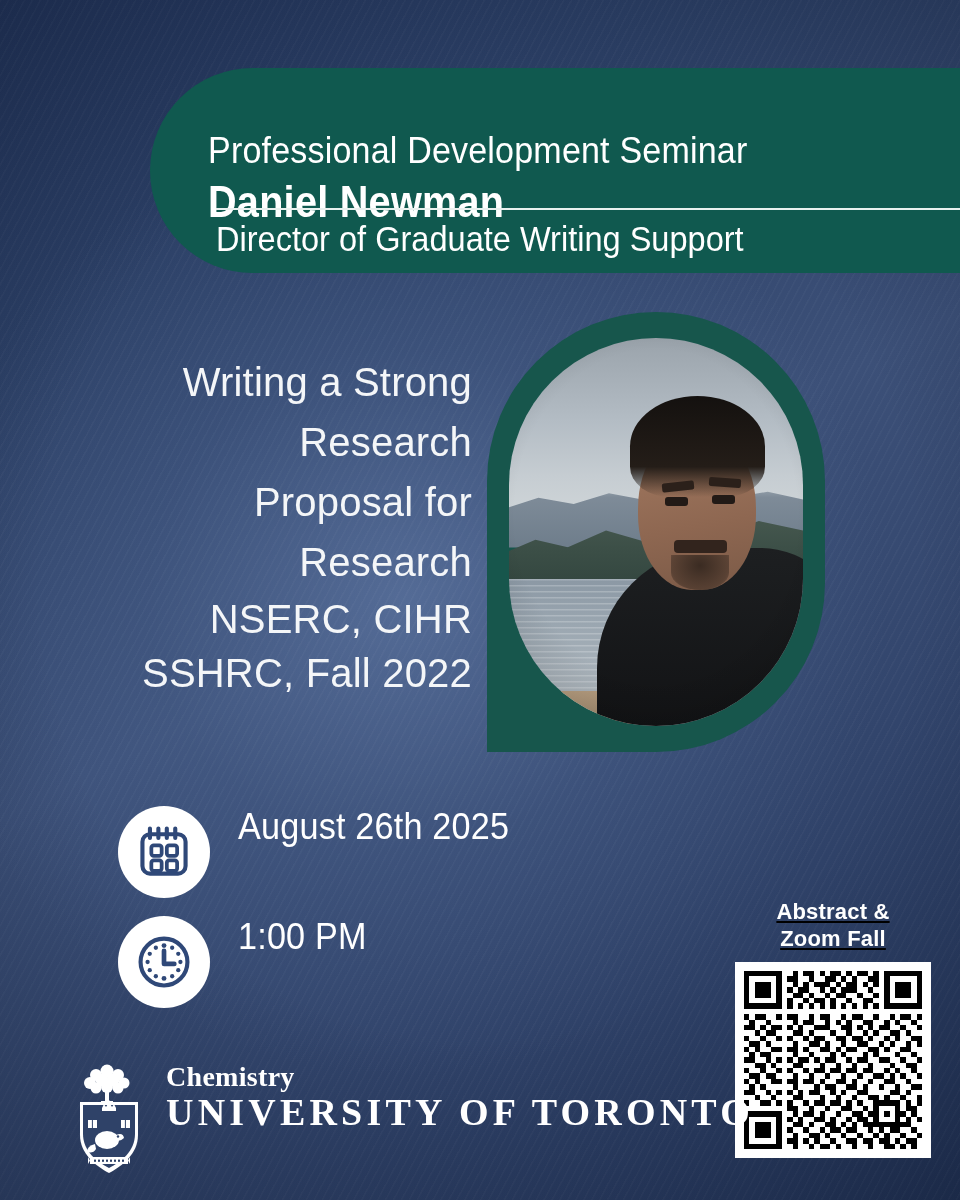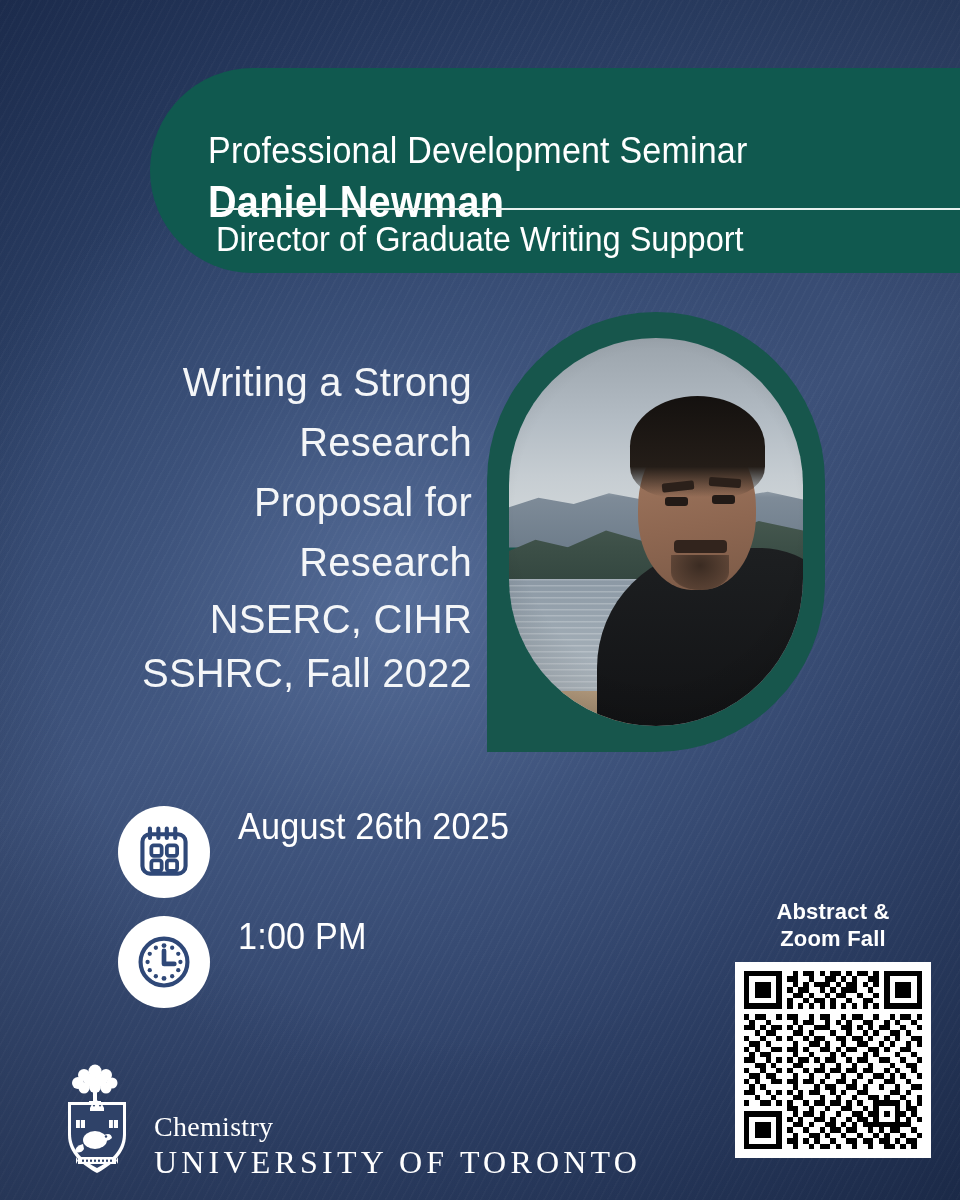--- a/index.html
+++ b/index.html
@@ -129,40 +129,40 @@
     width:92px;height:92px;border-radius:50%;background:#ffffff;
     display:flex;align-items:center;justify-content:center;flex:0 0 92px;
   }
   .info-text{
     margin-left:28px;font-size:36px;color:#ffffff;font-weight:400;
     letter-spacing:.2px;white-space:nowrap;
     transform:scaleX(.95);transform-origin:left center;
   }
 
   
-  .qr-block{position:absolute;left:735px;top:898px;width:196px;z-index:3;text-align:center;}
+  .qr-block{position:absolute;left:735px;top:898px;width:196px;z-index:3;text-align:center;text-decoration:underline;}
   .qr-label{
     color:#ffffff;font-weight:700;font-size:22px;line-height:27px;letter-spacing:.2px;
   }
   .qr-box{
     margin-top:10px;width:196px;height:196px;background:#ffffff;
     padding:9px;box-sizing:border-box;
   }
   .qr-box svg{display:block;width:100%;height:100%;}
 
   
-  .logo{position:absolute;left:54px;top:1062px;z-index:3;display:flex;align-items:flex-end;}
+  .logo{position:absolute;left:66px;top:1062px;z-index:3;display:flex;align-items:flex-start;font-weight:bold;}
   .crest{width:86px;height:120px;flex:0 0 86px;}
   .logo-text{margin-left:14px;color:#ffffff;}
   .logo-dept{
     font-family:"Liberation Serif",serif;font-size:28px;line-height:30px;
     letter-spacing:.3px;
   }
   .logo-univ{
-    font-family:"Liberation Serif",serif;font-size:32px;line-height:40px;
+    font-family:"Liberation Serif",serif;font-size:38px;line-height:40px;
     letter-spacing:4.2px;white-space:nowrap;
   }
 </style>
 </head>
 <body>
 
 <div class="poster">
 
   <div class="banner">
     <div class="banner-inner">

